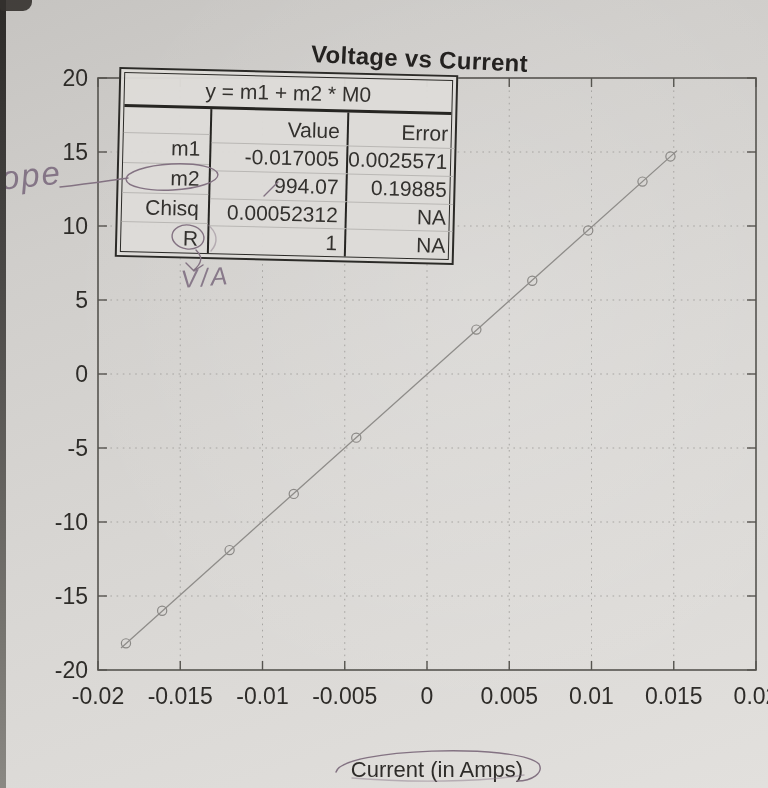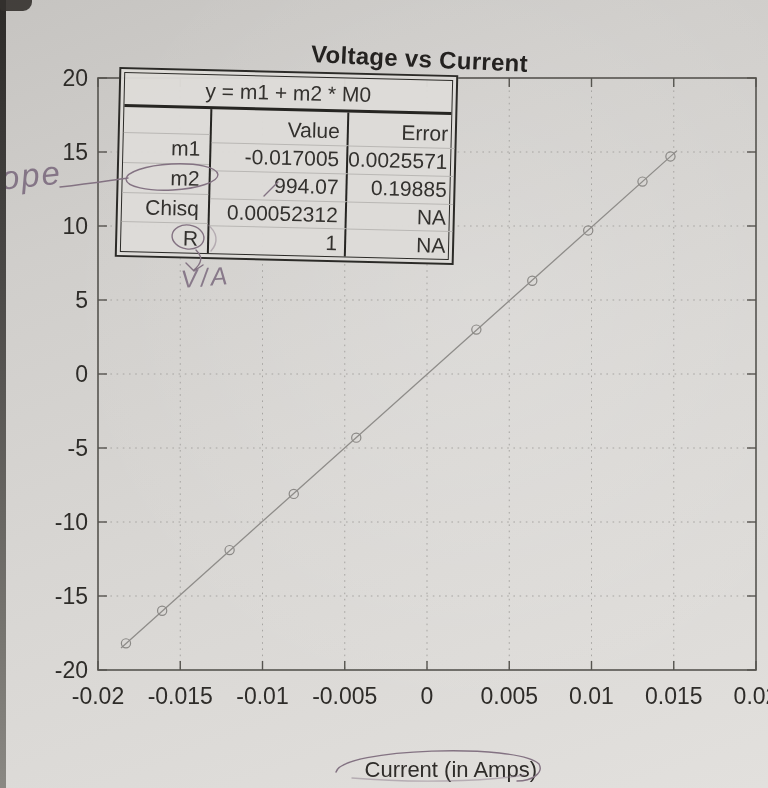--- a/index.html
+++ b/index.html
@@ -30,21 +30,21 @@
   .tick{stroke:#56544f;stroke-width:1.4;}
   .fitline{stroke:#8e8c89;stroke-width:1.3;}
   .marker{fill:none;stroke:#8a8885;stroke-width:1.2;}
   .page-title{
     position:absolute;left:311px;top:45px;z-index:6;
     font-size:24px;font-weight:bold;color:#242220;letter-spacing:.3px;
     transform:rotate(2.6deg);white-space:nowrap;
   }
   .x-axis-label{
     position:absolute;left:337px;top:757px;width:200px;z-index:6;
-    font-size:22px;color:#2e2c29;text-align:right;white-space:nowrap;
+    font-size:22px;color:#2e2c29;text-align:center;white-space:nowrap;
   }
   
   .fit-table{
     position:absolute;left:117px;top:71px;width:339px;height:190px;z-index:8;
     border:2px solid #2b2a27;background:rgba(221,219,216,0.97);
     transform:rotate(1.4deg);box-sizing:border-box;
   }
   .ft-inner{
     position:absolute;left:3px;top:3px;right:3px;bottom:3px;
     border:1.5px solid #2b2a27;display:flex;flex-direction:column;box-sizing:border-box;

